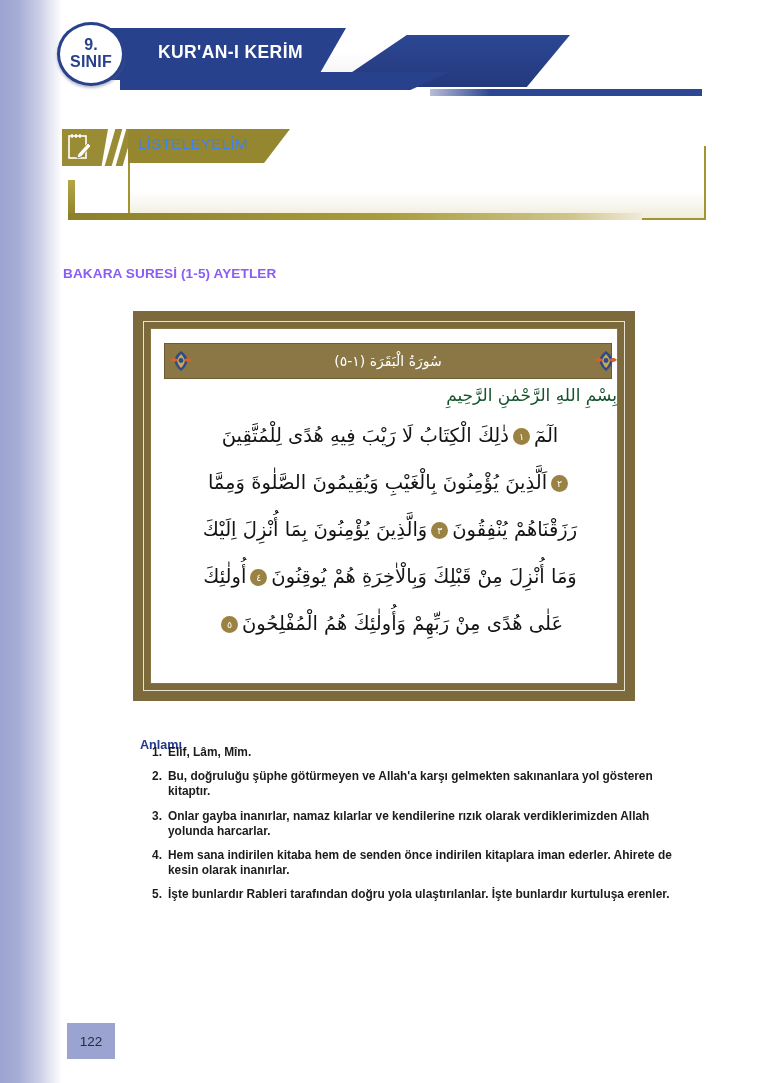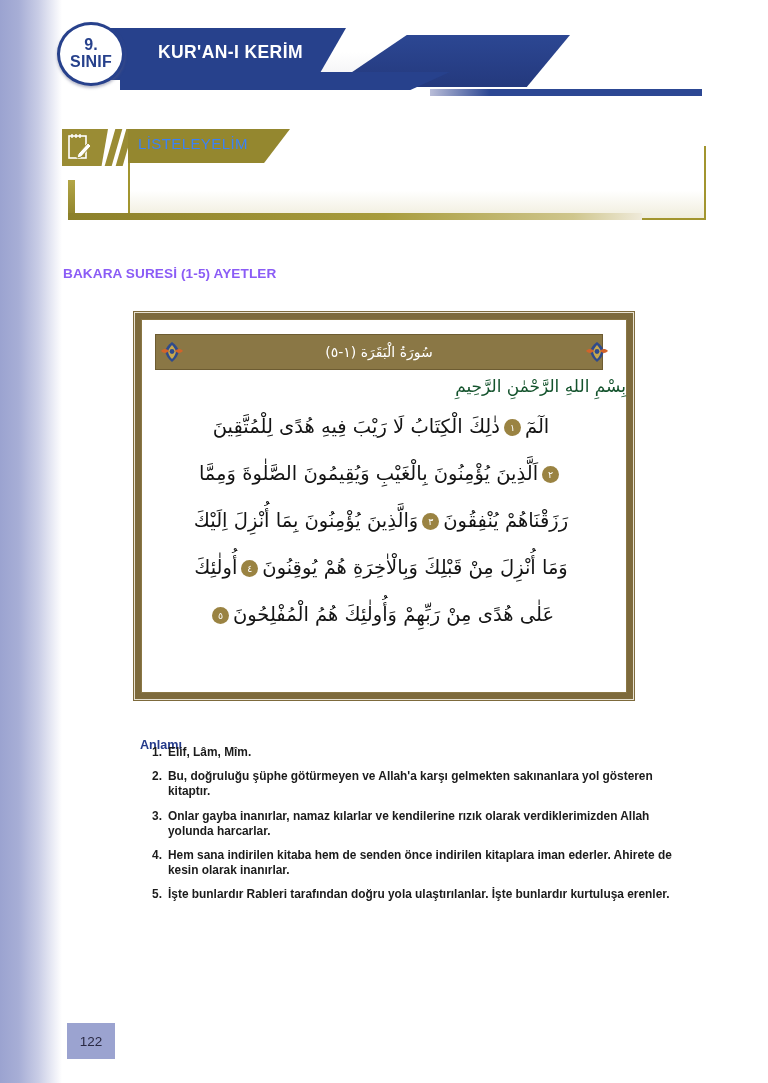--- a/index.html
+++ b/index.html
@@ -180,21 +180,21 @@
     color: #8b5cf6;
     letter-spacing: .1px;
   }
 
   
   .quran {
     position: absolute;
     left: 133px; top: 311px;
     width: 502px; height: 390px;
     background: #7d6a3c;
-    padding: 1px;
+    padding: 10px;
     box-sizing: border-box;
   }
   .quran-inner-a {
     width: 100%; height: 100%;
     border: 1px solid #e8e2d2;
     box-sizing: border-box;
     padding: 2px;
     background: #7d6a3c;
   }
   .quran-inner-b {

